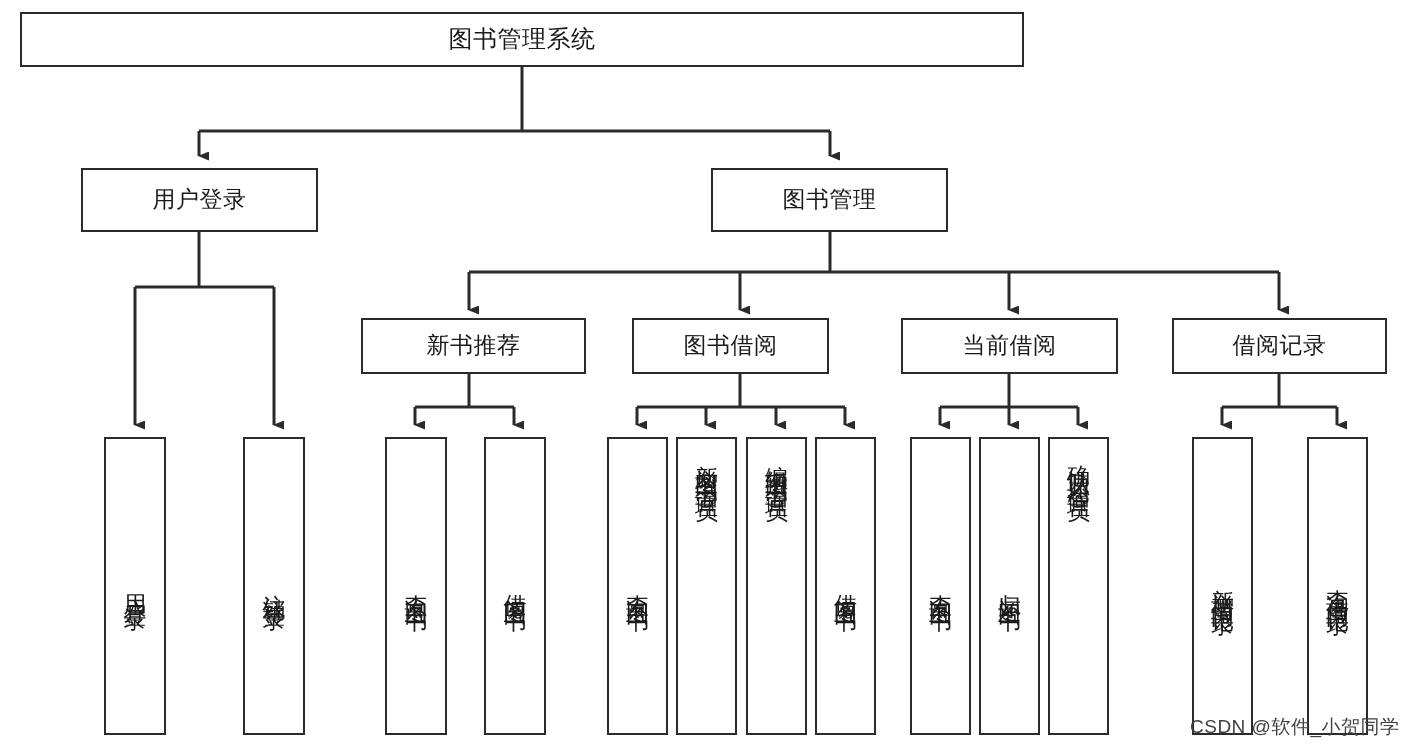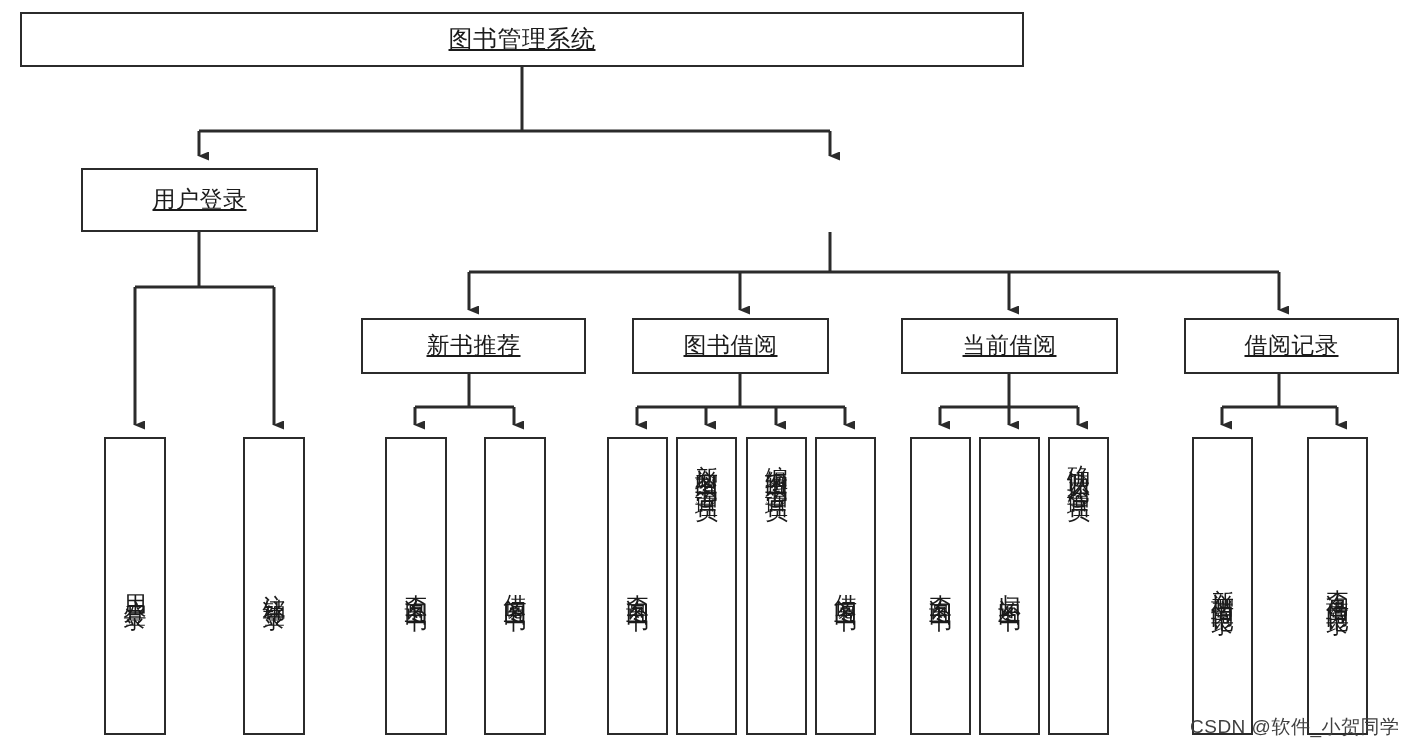--- a/index.html
+++ b/index.html
@@ -37,21 +37,20 @@
     z-index: 2;
   }
   .node-label {
     display: block;
     line-height: 1.18;
     letter-spacing: 0.5px;
     white-space: pre;
   }
   .node.horizontal .node-label {
     font-size: 23px;
-    text-decoration: underline;
   }
   .node.level0 .node-label {
     font-size: 24px;
   }
   .node.vertical {
     align-items: flex-start;
     padding-top: 8px;
   }
   .node.vertical .node-label {
     writing-mode: vertical-rl;
@@ -130,31 +129,34 @@
     </g>
   </svg>
 
   <div class="node horizontal level0" style="left:20px; top:12px; width:1004px; height:55px;">
     <span class="node-label">图书管理系统</span>
   </div>
 
   <div class="node horizontal" style="left:81px; top:168px; width:237px; height:64px;">
     <span class="node-label">用户登录</span>
   </div>
+  <div class="node horizontal" style="left:711px; top:168px; width:237px; height:64px;">
+    <span class="node-label">图书管理</span>
+  </div>
 
   <div class="node horizontal" style="left:361px; top:318px; width:225px; height:56px;">
     <span class="node-label">新书推荐</span>
   </div>
   <div class="node horizontal" style="left:632px; top:318px; width:197px; height:56px;">
     <span class="node-label">图书借阅</span>
   </div>
   <div class="node horizontal" style="left:901px; top:318px; width:217px; height:56px;text-align:center;">
     <span class="node-label">当前借阅</span>
   </div>
-  <div class="node horizontal" style="left:1172px; top:318px; width:215px; height:56px;margin-left:12px;">
+  <div class="node horizontal" style="left:1172px; top:318px; width:215px; height:56px;">
     <span class="node-label">借阅记录</span>
   </div>
 
   <div class="node vertical centered" style="left:104px; top:437px; width:62px; height:298px;">
     <span class="node-label">用户登录</span>
   </div>
   <div class="node vertical centered" style="left:243px; top:437px; width:62px; height:298px;">
     <span class="node-label">注销登录</span>
   </div>
 

